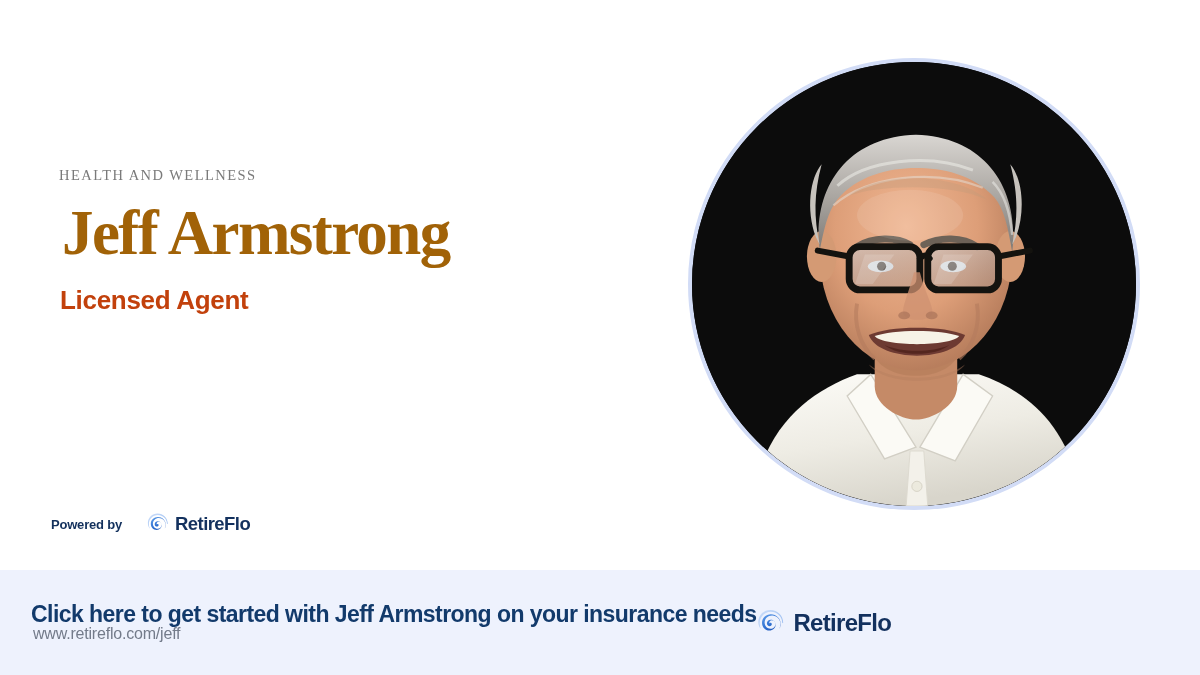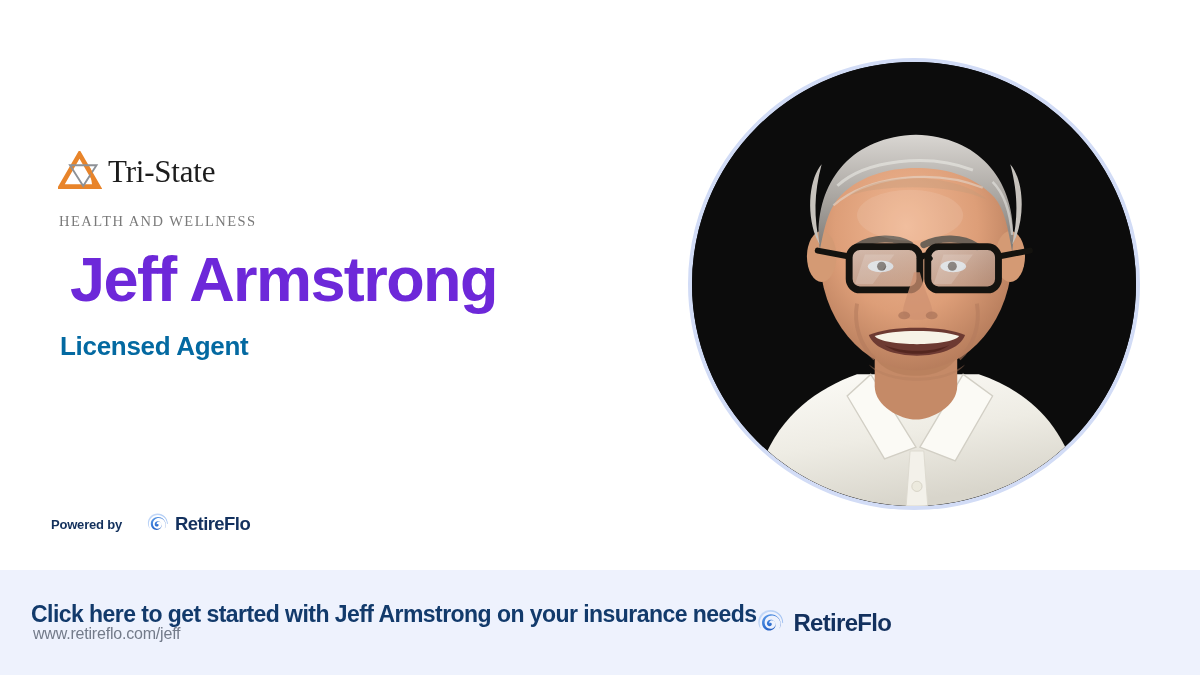--- a/index.html
+++ b/index.html
@@ -71,34 +71,34 @@
     font-size: 14.5px;
     line-height: 1;
     color: #7a7a7a;
     letter-spacing: 1.45px;
     white-space: nowrap;
     margin-top: 20px;
     margin-left: 1px;
   }
 
   .agent-name {
-    font-family: Liberation Sans, sans-serif;
+    font-family: Liberation Serif, serif;
     font-size: 63px;
     font-weight: bold;
-    color: #6d28d9;
+    color: #a16207;
     letter-spacing: -1.6px;
     line-height: 1;
-    margin: 19px 0 0 12px;
+    margin: 19px 0 0 4px;
     white-space: nowrap;
   }
   .agent-role {
     font-family: "Liberation Sans", sans-serif;
     font-size: 26px;
     font-weight: 600;
-    color: #0369a1;
+    color: #c2410c;
     letter-spacing: -0.3px;
     line-height: 1;
     margin: 22px 0 0 2px;
     white-space: nowrap;
   }
 
   
   .powered {
     position: absolute;
     left: 51px;
@@ -201,31 +201,20 @@
 </head>
 <body>
 
 <div class="page">
 
   <div class="hero">
 
     <div class="hero-left">
 
       <div class="brand-logo">
-        <div class="brand-top">
-          <svg class="brand-mark" viewBox="0 0 44 40" aria-hidden="true">
-
-            <path d="M21.5 3.2 L40.2 35.6 L2.8 35.6 Z" fill="none" stroke="#e8842a" stroke-width="4.6" stroke-linejoin="miter"></path>
-
-            <path d="M12.0 14.2 L38.5 14.2 L25.2 35.0 Z" fill="none" stroke="#8d9197" stroke-width="1.9" stroke-linejoin="miter"></path>
-
-            <path d="M31.0 14.2 L40.2 35.6 L34.4 35.6 Z" fill="#e8842a"></path>
-          </svg>
-          <span class="brand-name">Tri-State</span>
-        </div>
         <div class="brand-sub">HEALTH AND WELLNESS</div>
       </div>
 
       <h1 class="agent-name">Jeff Armstrong</h1>
       <div class="agent-role">Licensed Agent</div>
     </div>
 
     <div class="powered">
       <span class="powered-label">Powered by</span>
       <span class="rf-lockup">

